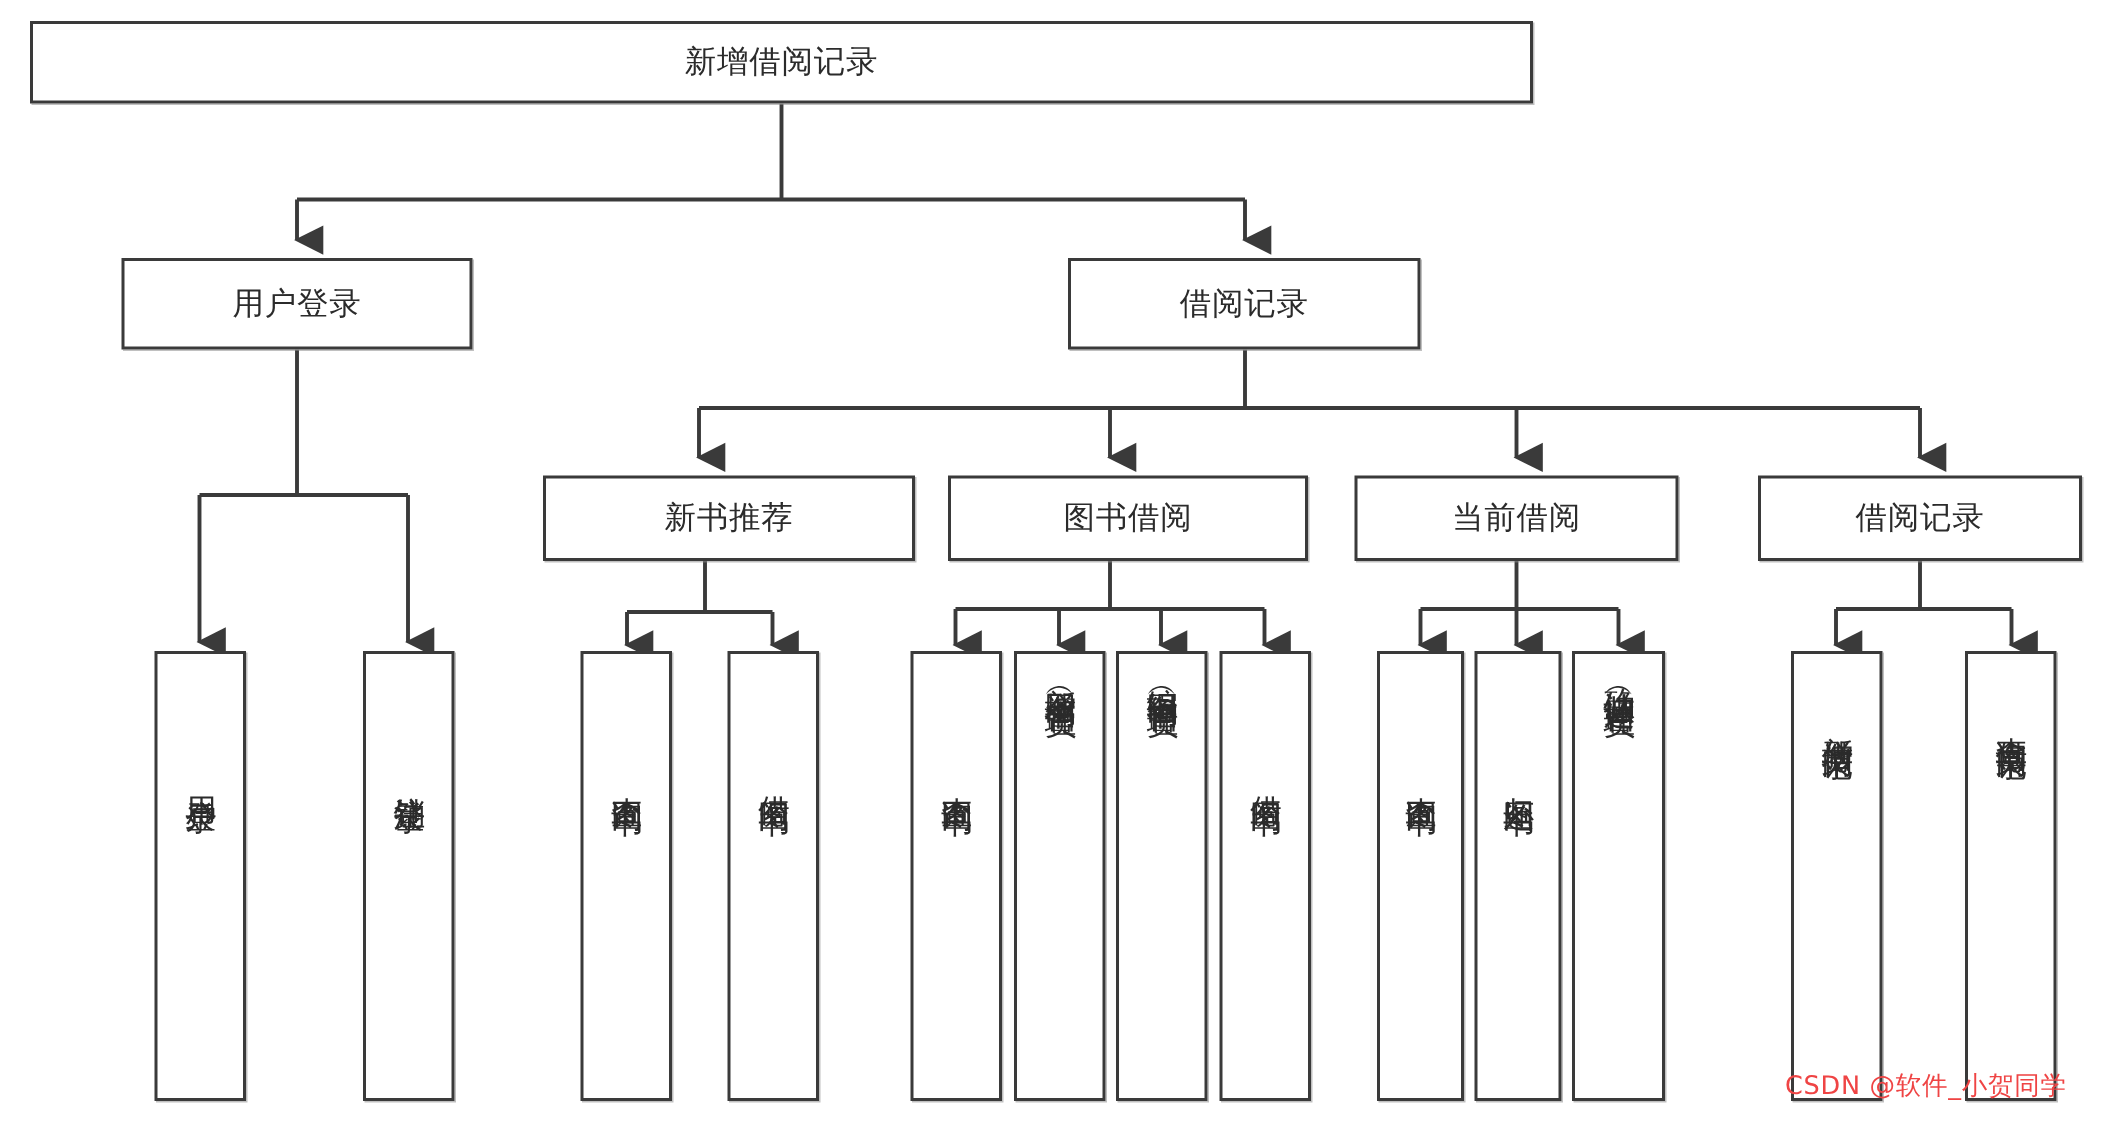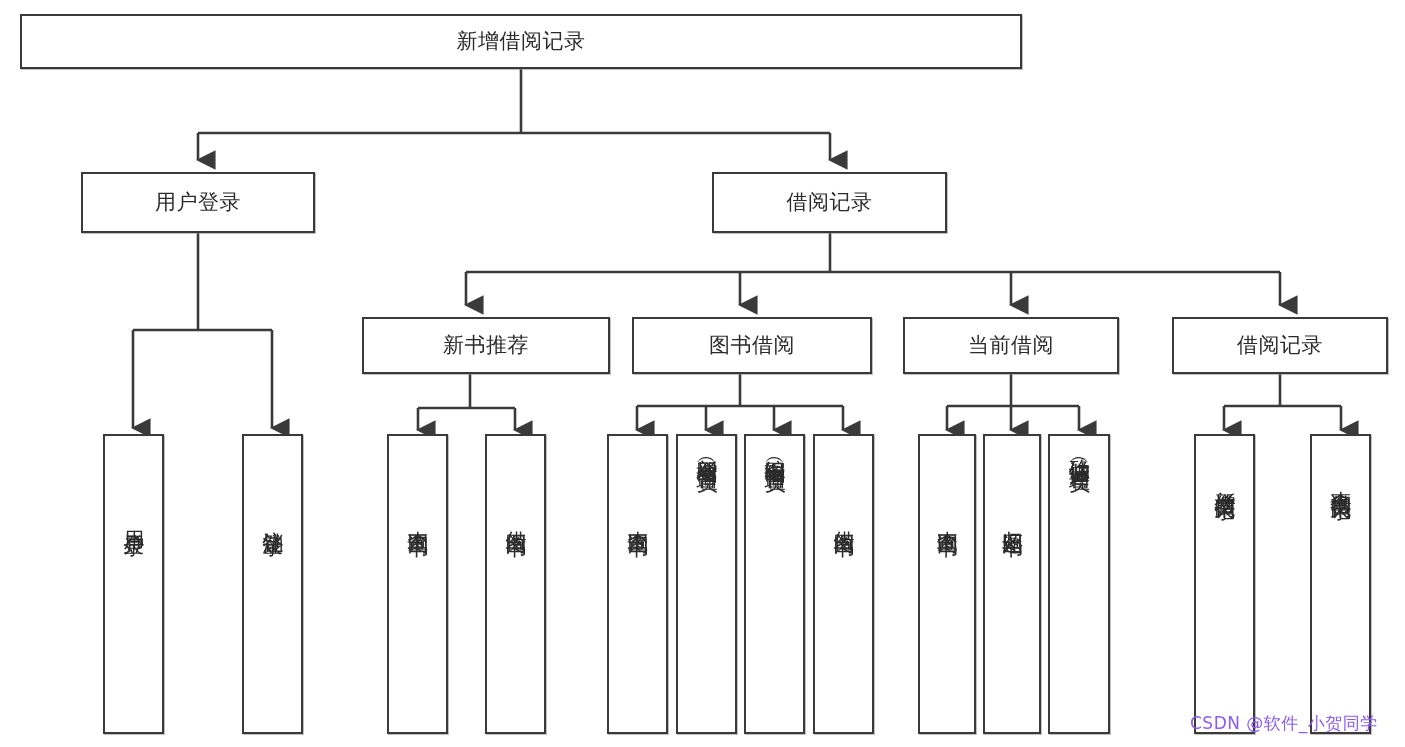--- a/index.html
+++ b/index.html
@@ -56,21 +56,21 @@
     text-orientation: upright;
     font-size: 21px;
     letter-spacing: 2px;
     line-height: 1;
   }
   .watermark {
     position: absolute;
     left: 1190px;
     top: 712px;
     font-size: 17px;
-    color: #8b5cf6;
+    color: #ef4444;
     white-space: nowrap;
     letter-spacing: 0.5px;
   }
 </style>
 </head>
 <body>
 
 <div id="diagram-root">
 
   <svg class="connectors" viewBox="0 0 1405 747" xmlns="http://www.w3.org/2000/svg">

